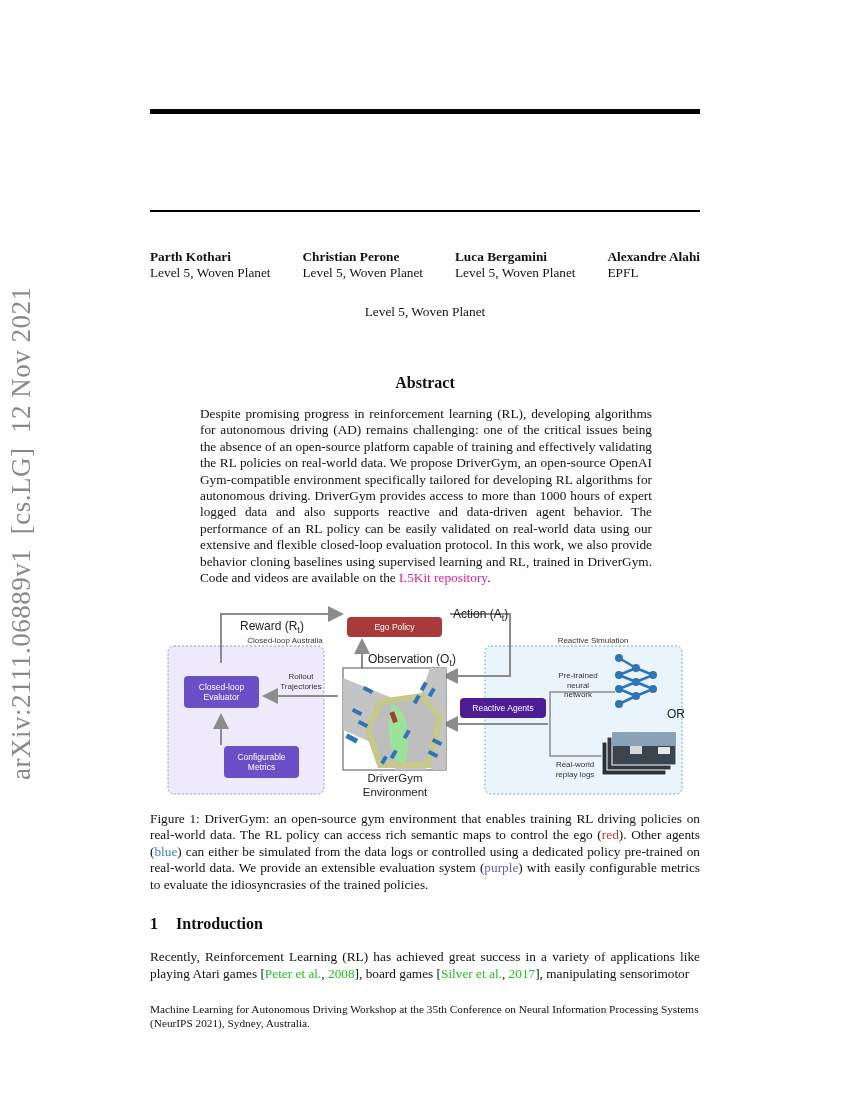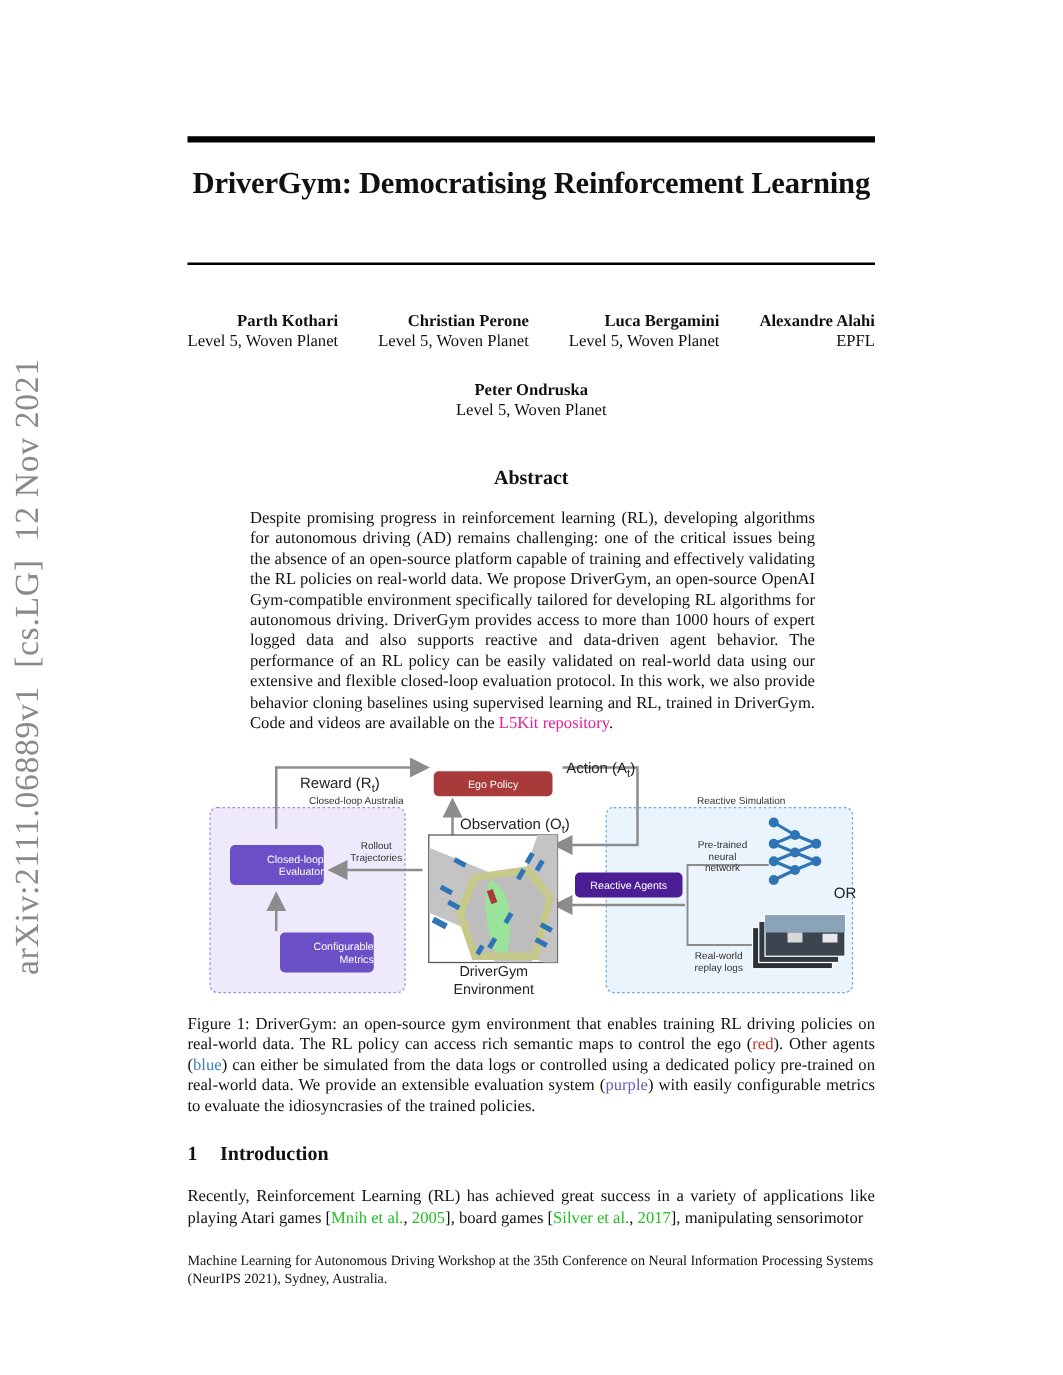--- a/index.html
+++ b/index.html
@@ -4,52 +4,51 @@
 <style>
   html, body { margin: 0; padding: 0; background: #ffffff; }
   body { width: 850px; height: 1100px; position: relative; overflow: hidden;
          font-family: "Liberation Serif", "DejaVu Serif", serif; color: #111; }
   .abs { position: absolute; }
   .rule-top { left: 150px; top: 109px; width: 550px; height: 5px; background: #000; }
   .rule-bottom { left: 150px; top: 210px; width: 550px; height: 2px; background: #000; }
   .title { left: 150px; top: 133px; width: 550px; text-align: center; font-weight: bold;
            font-size: 24.5px; line-height: 28px; letter-spacing: -0.2px; }
   .authors { left: 150px; top: 249px; width: 550px; display: flex; justify-content: space-between; }
-  .author { text-align: right; font-size: 13.3px; line-height: 16px; }
+  .author { text-align: left; font-size: 13.3px; line-height: 16px; }
   .author .nm { font-weight: bold; }
   .author-solo { left: 150px; top: 304px; width: 550px; text-align: center; font-size: 13.3px; line-height: 16px; }
   .author-solo .nm { font-weight: bold; }
   .abstract-heading { left: 150px; top: 374px; width: 550px; text-align: center; font-weight: bold; font-size: 16px; }
   .abstract { left: 200px; top: 406px; width: 452px; font-size: 13.3px; line-height: 16.4px; text-align: justify; }
   .link-magenta { color: #e0209a; }
   .arxiv { left: 6px; top: 780px; transform-origin: 0 0; transform: rotate(-90deg);
            font-size: 27px; color: #8a8a8a; white-space: pre; letter-spacing: 0.5px; }
   
   .fig { left: 160px; top: 600px; width: 540px; height: 200px; font-family: "Liberation Sans", "DejaVu Sans", sans-serif; }
   .fig svg { position: absolute; left: 0; top: 0; }
   .fl { position: absolute; font-size: 8px; color: #333; text-align: center; line-height: 9.5px; }
   .fl-big { position: absolute; font-size: 12px; color: #222; line-height: 14px; }
-  .box { position: absolute; color: #fff; font-size: 8.5px; text-align: right; border-radius: 4px;
+  .box { position: absolute; color: #fff; font-size: 8.5px; text-align: center; border-radius: 4px;
          display: flex; align-items: center; justify-content: center; line-height: 10px; }
   .caption { left: 150px; top: 811px; width: 550px; font-size: 13.3px; line-height: 16.4px; text-align: justify; }
   .c-red { color: #c0392b; } .c-blue { color: #3b7fc4; } .c-purple { color: #6b5bb5; margin-top: 32px; }
   .section { left: 150px; top: 915px; font-size: 16px; font-weight: bold; }
   .section .num { display: inline-block; width: 26px; }
   .intro { left: 150px; top: 949px; width: 550px; font-size: 13.3px; line-height: 16.6px; text-align: justify; }
   .cite { color: #22c022; }
   .footnote { left: 150px; top: 1002px; width: 550px; font-size: 11.3px; line-height: 14px; }
 </style>
 </head>
 <body>
 
 <div class="abs arxiv">arXiv:2111.06889v1  [cs.LG]  12 Nov 2021</div>
 
 <div class="abs rule-top"></div>
 <div class="abs title">
-  <div>DriverGym: Democratising Reinforcement Learning</div>
 </div>
 <div class="abs rule-bottom"></div>
 
 <div class="abs authors">
   <div class="author">
     <div class="nm">Parth Kothari</div>
     <div>Level 5, Woven Planet</div>
   </div>
   <div class="author">
     <div class="nm">Christian Perone</div>
@@ -58,21 +57,20 @@
   <div class="author">
     <div class="nm">Luca Bergamini</div>
     <div>Level 5, Woven Planet</div>
   </div>
   <div class="author">
     <div class="nm">Alexandre Alahi</div>
     <div>EPFL</div>
   </div>
 </div>
 <div class="abs author-solo">
-  <div class="nm">Peter Ondruska</div>
   <div>Level 5, Woven Planet</div>
 </div>
 
 <div class="abs abstract-heading">Abstract</div>
 <div class="abs abstract"><span>Despite promising progress in reinforcement learning (RL), developing algorithms for autonomous driving (AD) remains challenging: one of the critical issues being the absence of an open-source platform capable of training and effectively validating the RL policies on real-world data. We propose DriverGym, an open-source OpenAI Gym-compatible environment specifically tailored for developing RL algorithms for autonomous driving. DriverGym provides access to more than 1000 hours of expert logged data and also supports reactive and data-driven agent behavior. The performance of an RL policy can be easily validated on real-world data using our extensive and flexible closed-loop evaluation protocol. In this work, we also provide behavior cloning baselines using supervised learning and RL, trained in DriverGym. Code and videos are available on the </span><span class="link-magenta">L5Kit repository</span><span>.</span></div>
 
 <div class="abs fig">
   <svg width="540" height="200" viewBox="0 0 540 200">
     <defs>
       <marker id="ah" markerWidth="8" markerHeight="8" refX="6" refY="4" orient="auto">
@@ -176,15 +174,15 @@
   <div class="box" style="left:300px; top:98px; width:86px; height:20px; background:#4c1d95;">Reactive Agents</div>
   <div class="fl" style="left:393px; top:71px; width:50px;">Pre-trained neural network</div>
   <div class="fl" style="left:465px; top:110px; width:30px; font-weight:normal; font-size:12px; color:#222;margin-left:36px;">OR</div>
   <div class="fl" style="left:395px; top:160px; width:40px;">Real-world replay logs</div>
 </div>
 
 <div class="abs caption"><span>Figure 1: DriverGym: an open-source gym environment that enables training RL driving policies on real-world data. The RL policy can access rich semantic maps to control the ego (</span><span class="c-red">red</span><span>). Other agents (</span><span class="c-blue">blue</span><span>) can either be simulated from the data logs or controlled using a dedicated policy pre-trained on real-world data. We provide an extensible evaluation system (</span><span class="c-purple">purple</span><span>) with easily configurable metrics to evaluate the idiosyncrasies of the trained policies.</span></div>
 
 <div class="abs section"><span class="num">1</span><span>Introduction</span></div>
 
-<div class="abs intro"><span>Recently, Reinforcement Learning (RL) has achieved great success in a variety of applications like playing Atari games [</span><span class="cite">Mnih et al.</span>, <span class="cite">2005</span><span>], board games [</span><span class="cite">Silver et al.</span>, <span class="cite">2017</span><span>], manipulating sensorimotor</span></div>
+<div class="abs intro"><span>Recently, Reinforcement Learning (RL) has achieved great success in a variety of applications like playing Atari games [</span><span class="cite">Peter et al.</span>, <span class="cite">2008</span><span>], board games [</span><span class="cite">Silver et al.</span>, <span class="cite">2017</span><span>], manipulating sensorimotor</span></div>
 
 <div class="abs footnote">Machine Learning for Autonomous Driving Workshop at the 35th Conference on Neural Information Processing Systems (NeurIPS 2021), Sydney, Australia.</div>
 
 </body></html>

